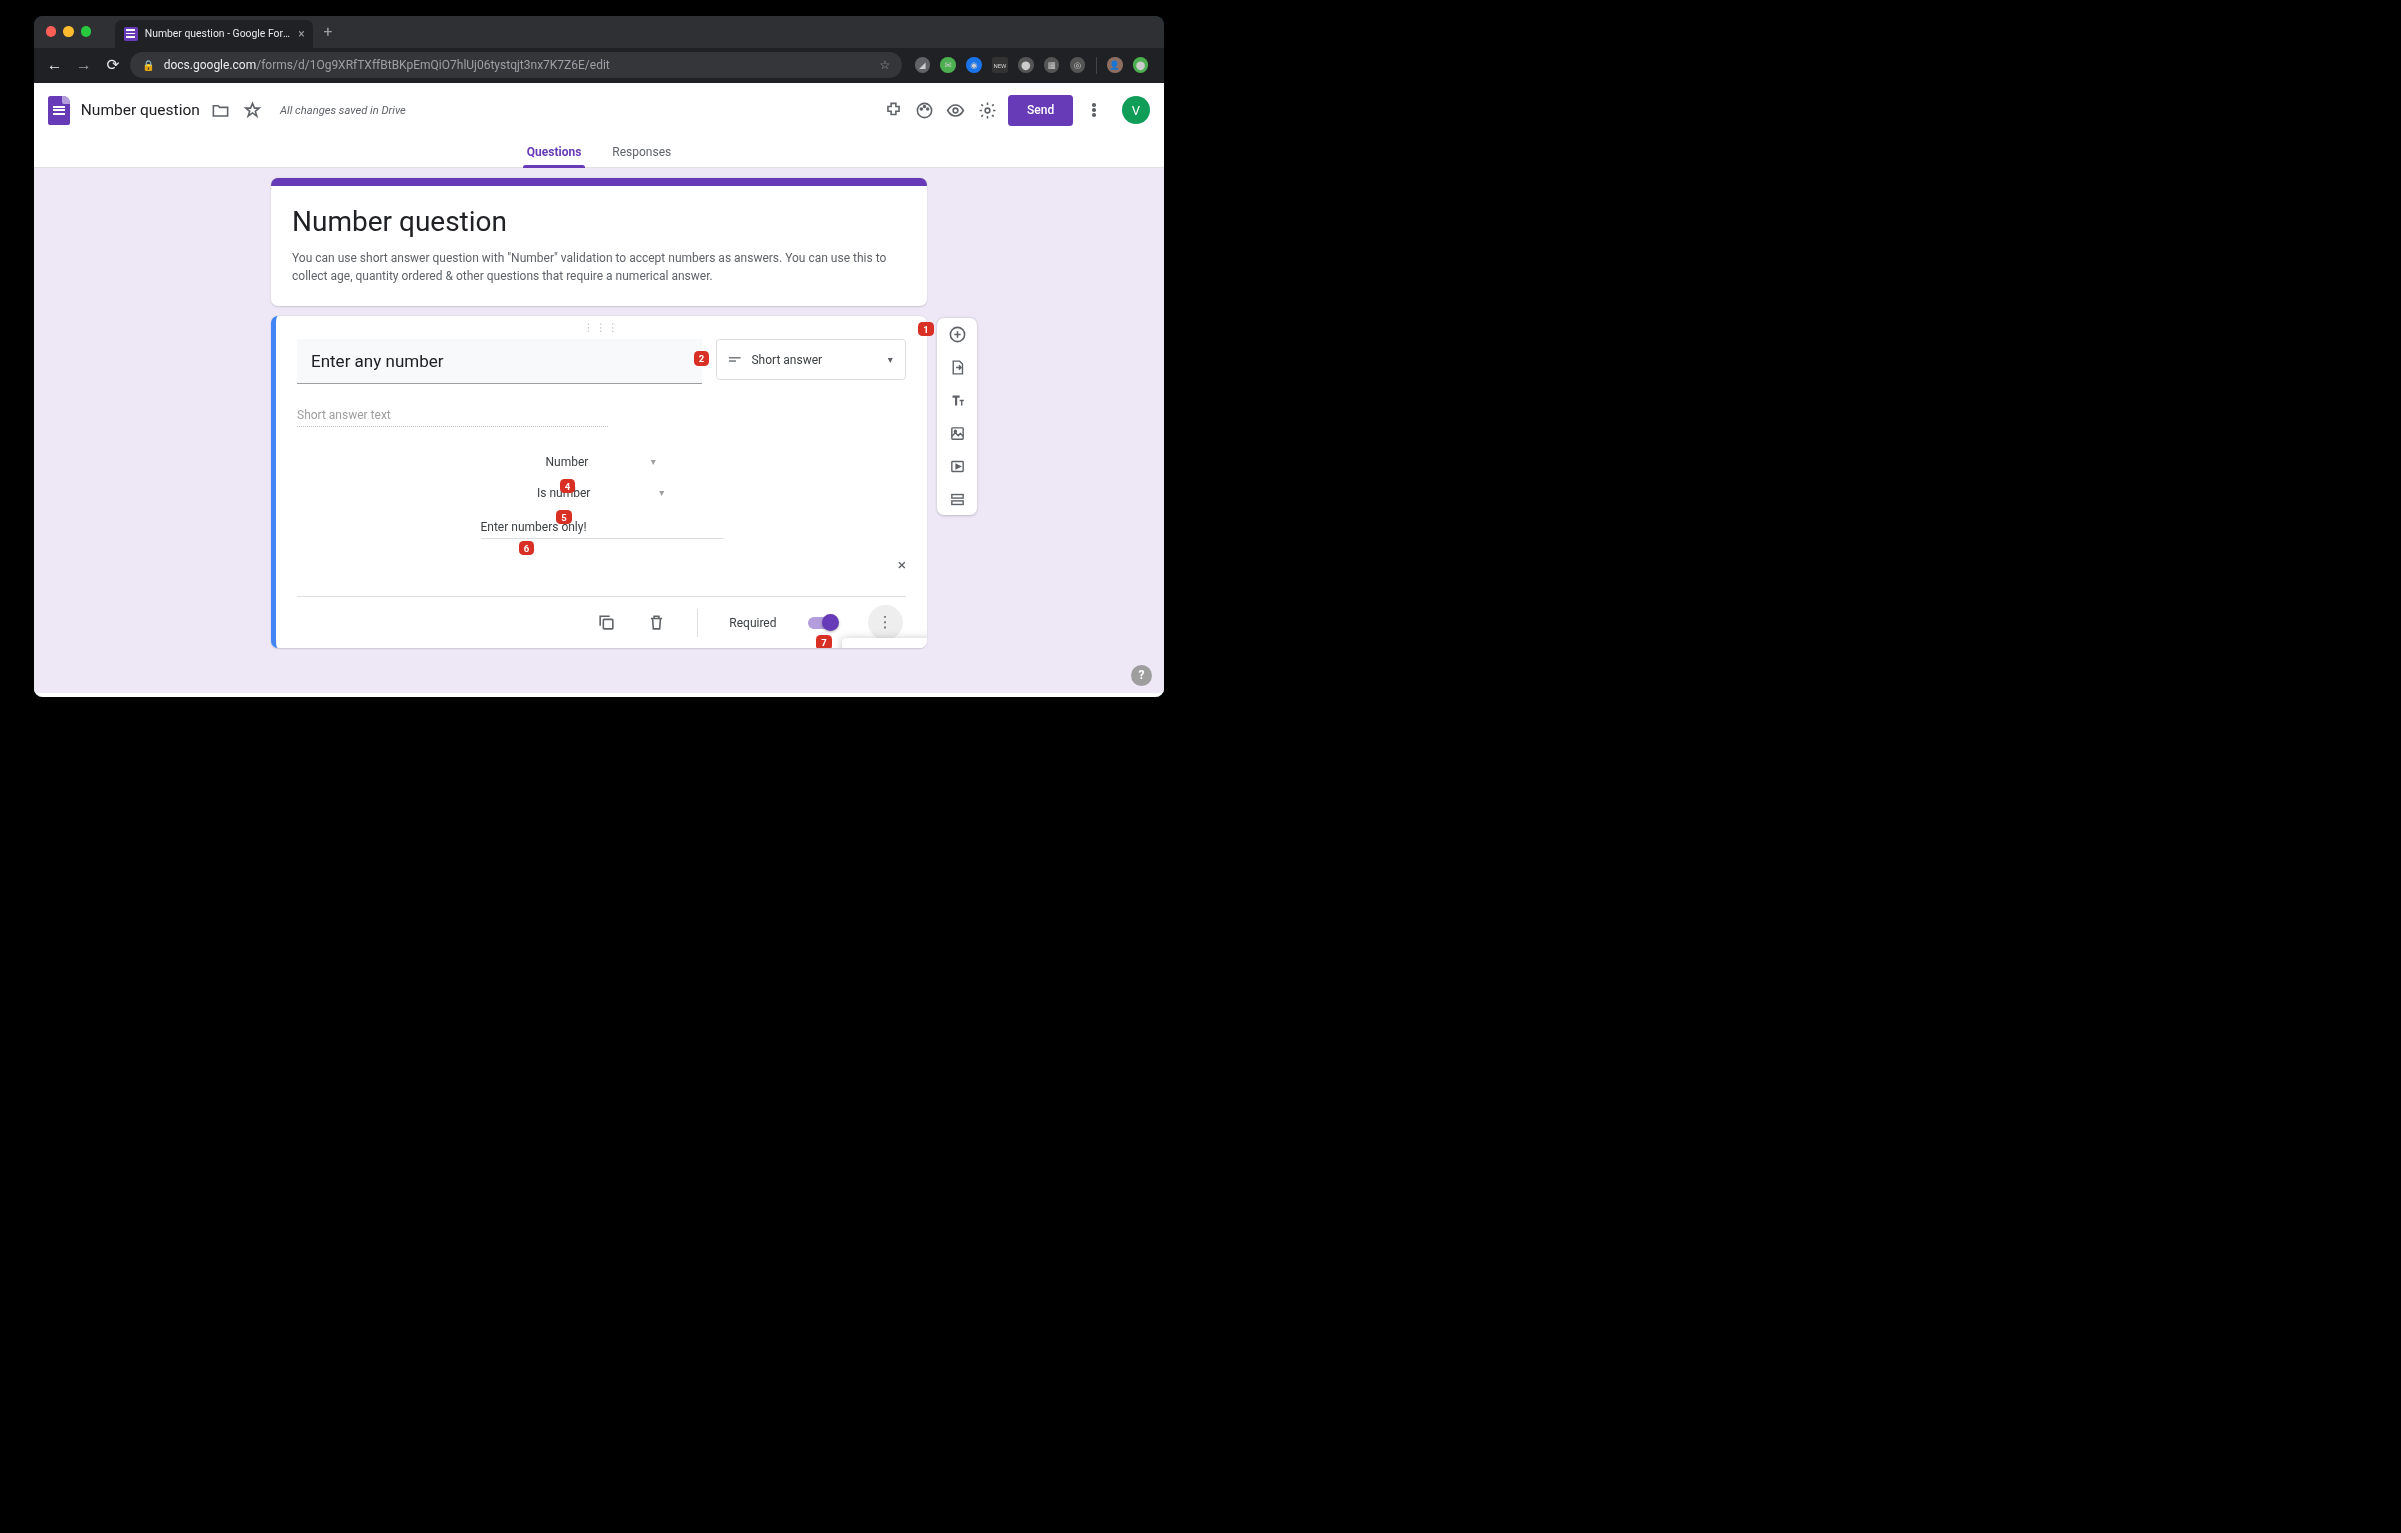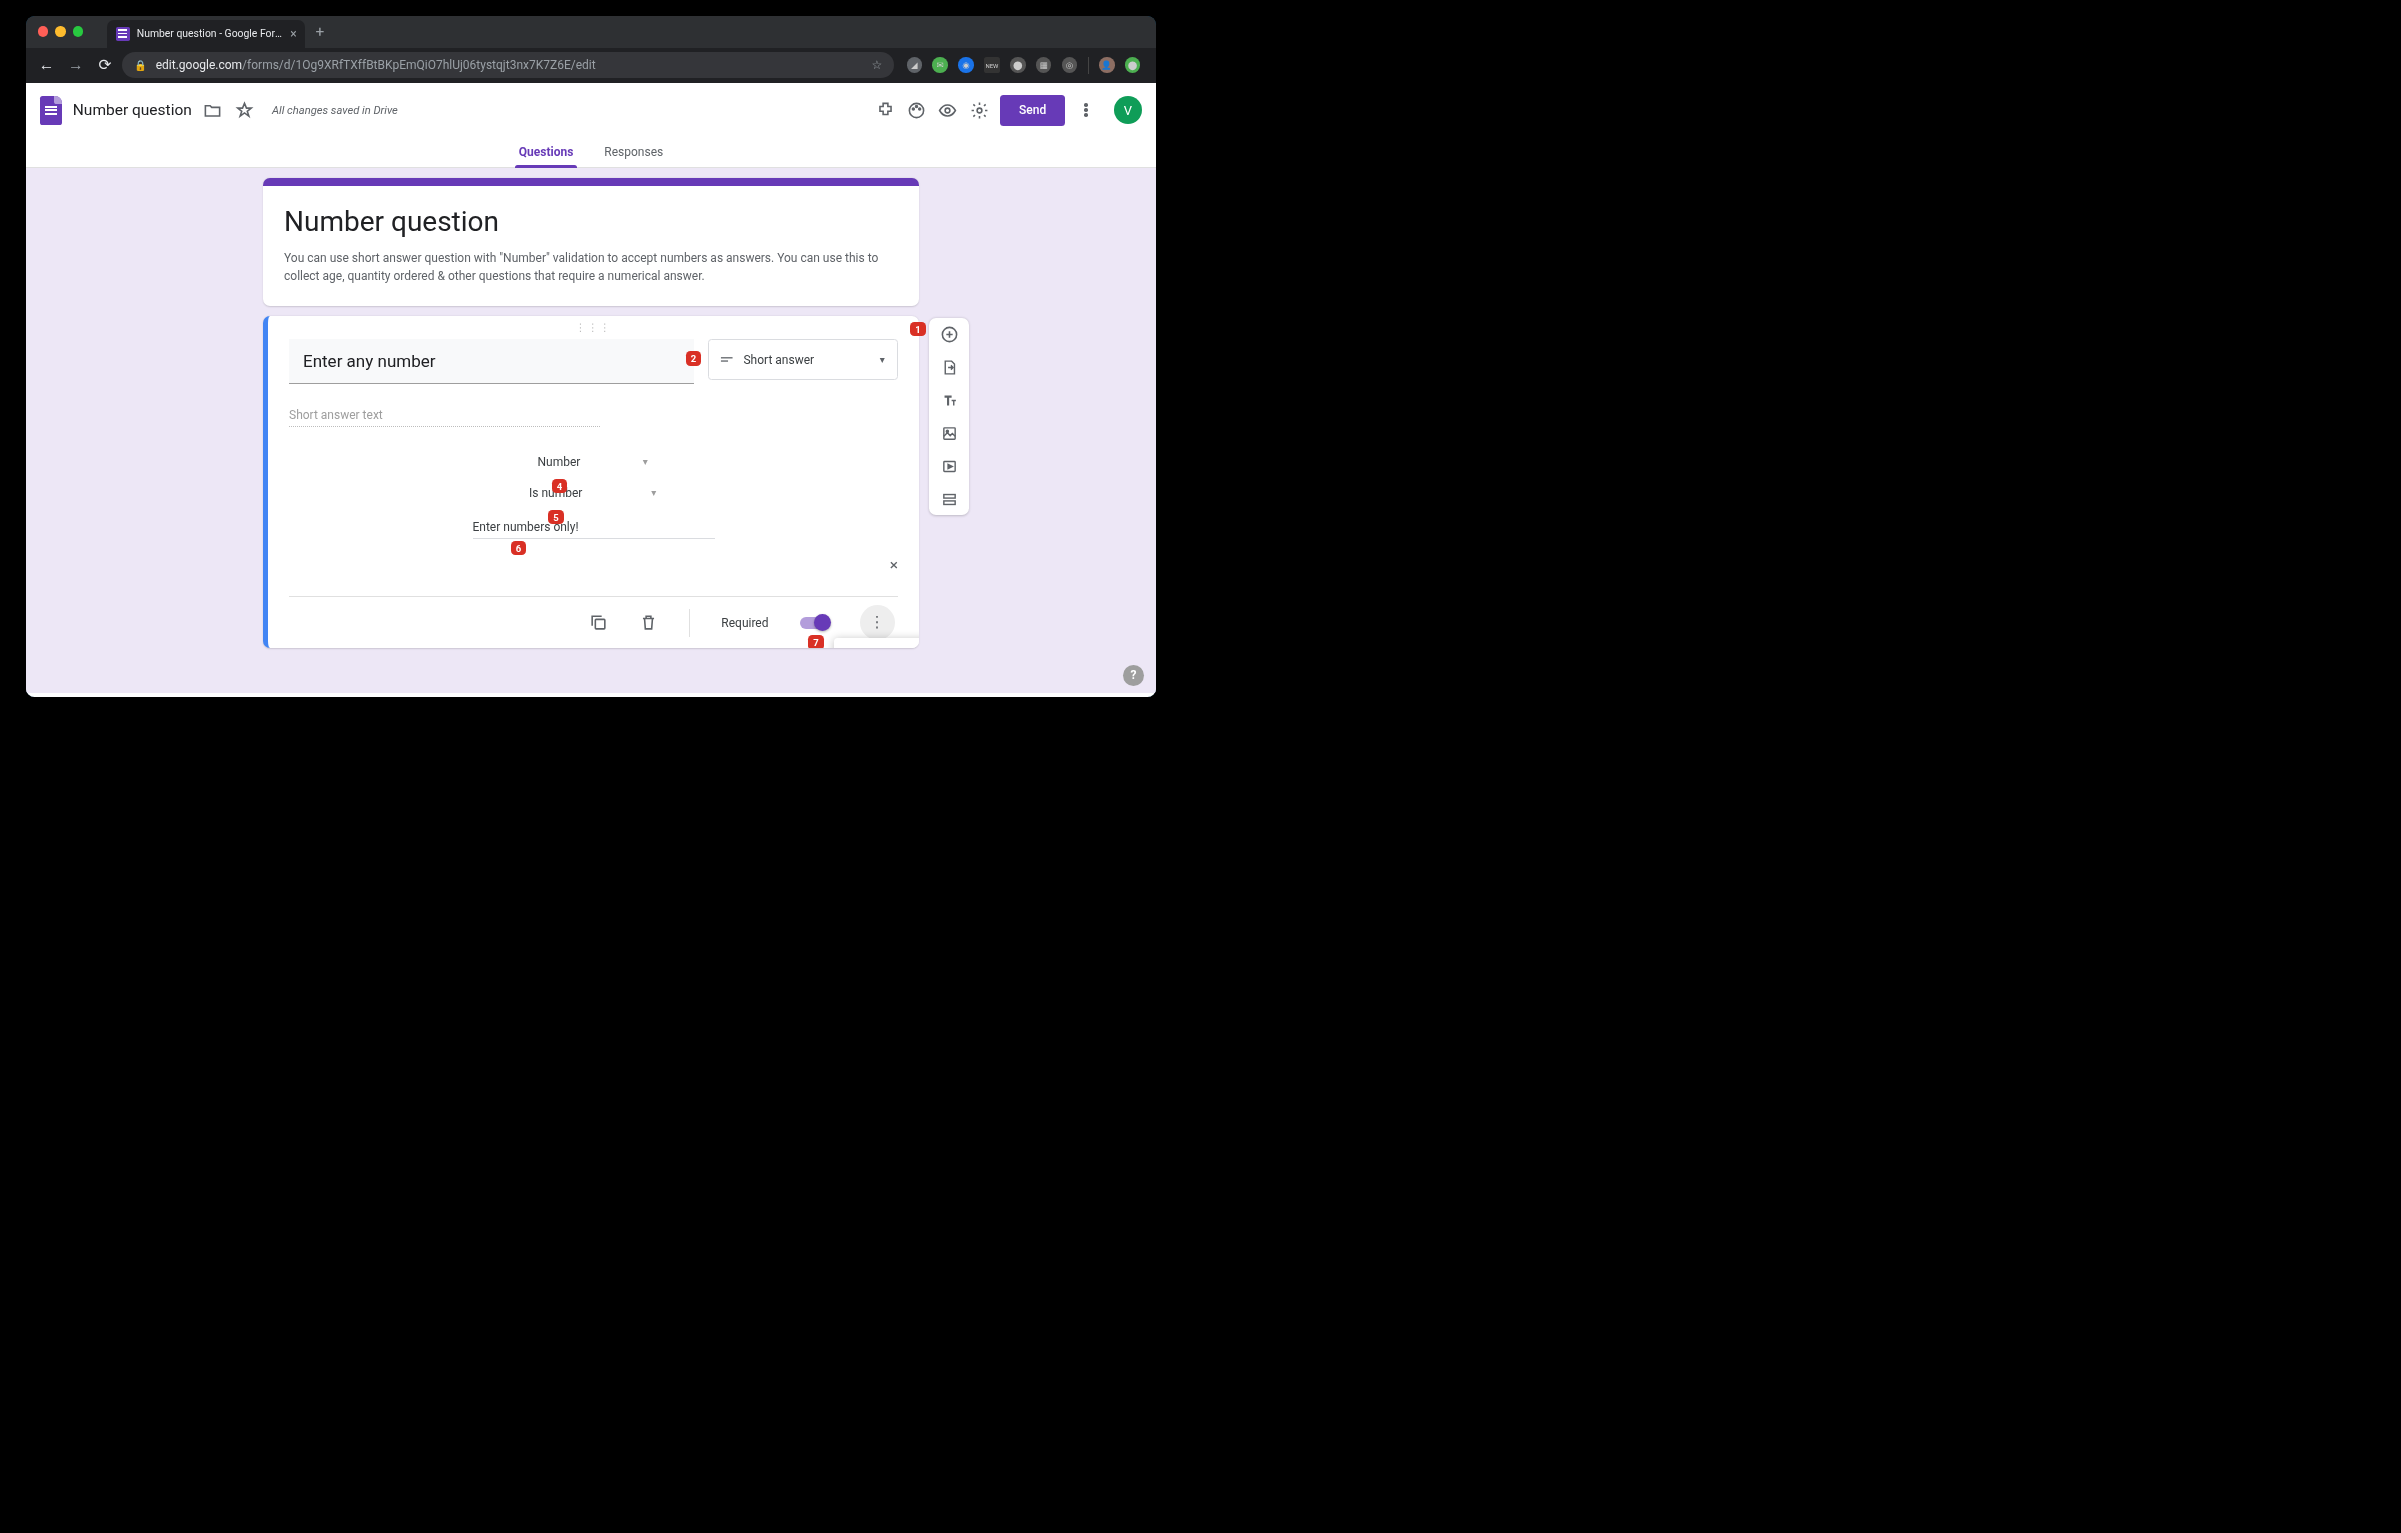--- a/index.html
+++ b/index.html
@@ -1,18 +1,18 @@
 <!DOCTYPE html>
 <html style="font-size:14px"><head>
 <meta charset="utf-8">
 <style>
   * { box-sizing: border-box; margin: 0; padding: 0; font-family: Roboto, Arial, sans-serif; }
   body { background: #000; width: 1201px; height: 767px; position: relative; overflow: hidden; }
 
-  .browser-window { position: absolute; left: 26px; top: 15.5px; width: 1130px; height: 681px; background: #0c4a6e; border-radius: 8.6px; overflow: hidden; box-shadow: 0 8.6px 35px rgba(0,0,0,0.5); }
+  .browser-window { position: absolute; left: 34px; top: 15.5px; width: 1130px; height: 681px; background: #0c4a6e; border-radius: 8.6px; overflow: hidden; box-shadow: 0 8.6px 35px rgba(0,0,0,0.5); }
 
   .browser-top { background: #2e3033; height: 32px; display: flex; align-items: center; padding: 0 12px; gap: 7px; }
   .win-dot { width: 10.4px; height: 10.4px; border-radius: 50%; }
   .dot-red { background: #ff5f57; }
   .dot-yellow { background: #febc2e; }
   .dot-green { background: #28c940; }
 
   .tab-bar { display: flex; align-items: center; margin-left: 17px; height: 100%; }
   .tab { background: #202124; height: 28px; border-radius: 7px 7px 0 0; display: flex; align-items: center; padding: 0 8.6px; gap: 7px; width: 198px; margin-top: 4.3px; }
   .tab-favicon { width: 14px; height: 14px; background: #673ab7; border-radius: 1.7px; display: flex; align-items: center; justify-content: center; }
@@ -116,21 +116,21 @@
       <div class="new-tab">+</div>
     </div>
   </div>
 
   <div class="url-bar">
     <div class="nav-arrow enabled">←</div>
     <div class="nav-arrow">→</div>
     <div class="nav-arrow enabled">⟳</div>
     <div class="url-field">
       <span class="url-lock">🔒</span>
-      <span class="url-text"><span class="host">edit.google.com</span><span>/forms/d/1Og9XRfTXffBtBKpEmQiO7hlUj06tystqjt3nx7K7Z6E/edit</span></span>
+      <span class="url-text"><span class="host">docs.google.com</span><span>/forms/d/1Og9XRfTXffBtBKpEmQiO7hlUj06tystqjt3nx7K7Z6E/edit</span></span>
       <span class="url-star">☆</span>
     </div>
     <div class="ext-icons">
       <div class="ext-icon" style="background:#5f6368">◢</div>
       <div class="ext-icon" style="background:#4caf50">✉</div>
       <div class="ext-icon" style="background:#1a73e8">◉</div>
       <div class="ext-icon" style="background:#333;border-radius:2.6px;font-size:6px">NEW</div>
       <div class="ext-icon">⬤</div>
       <div class="ext-icon">▦</div>
       <div class="ext-icon">◎</div>

